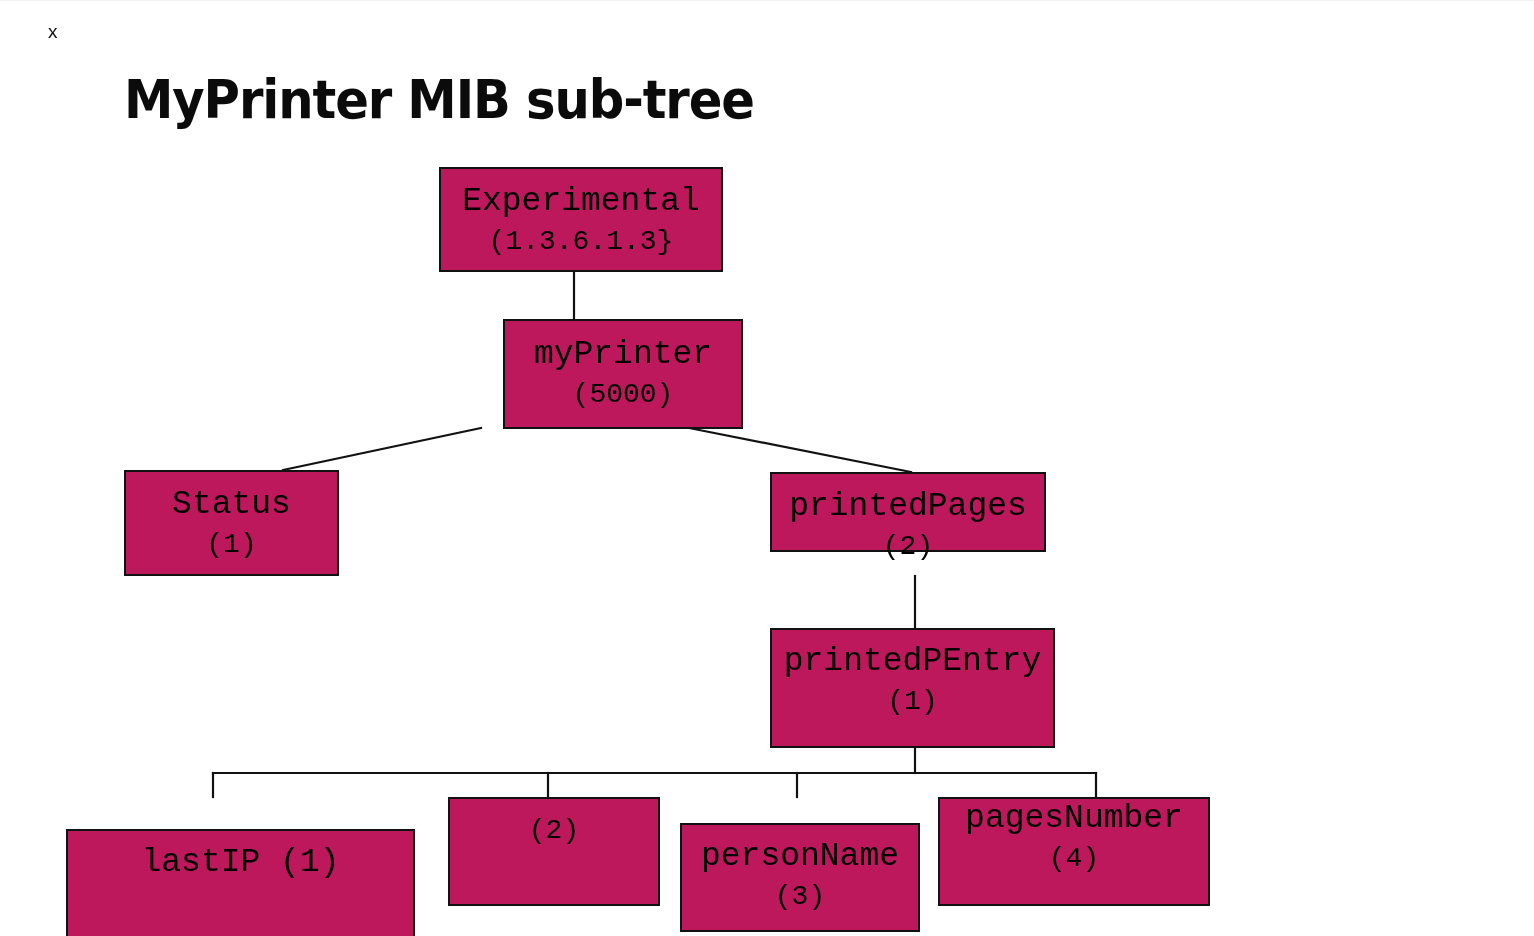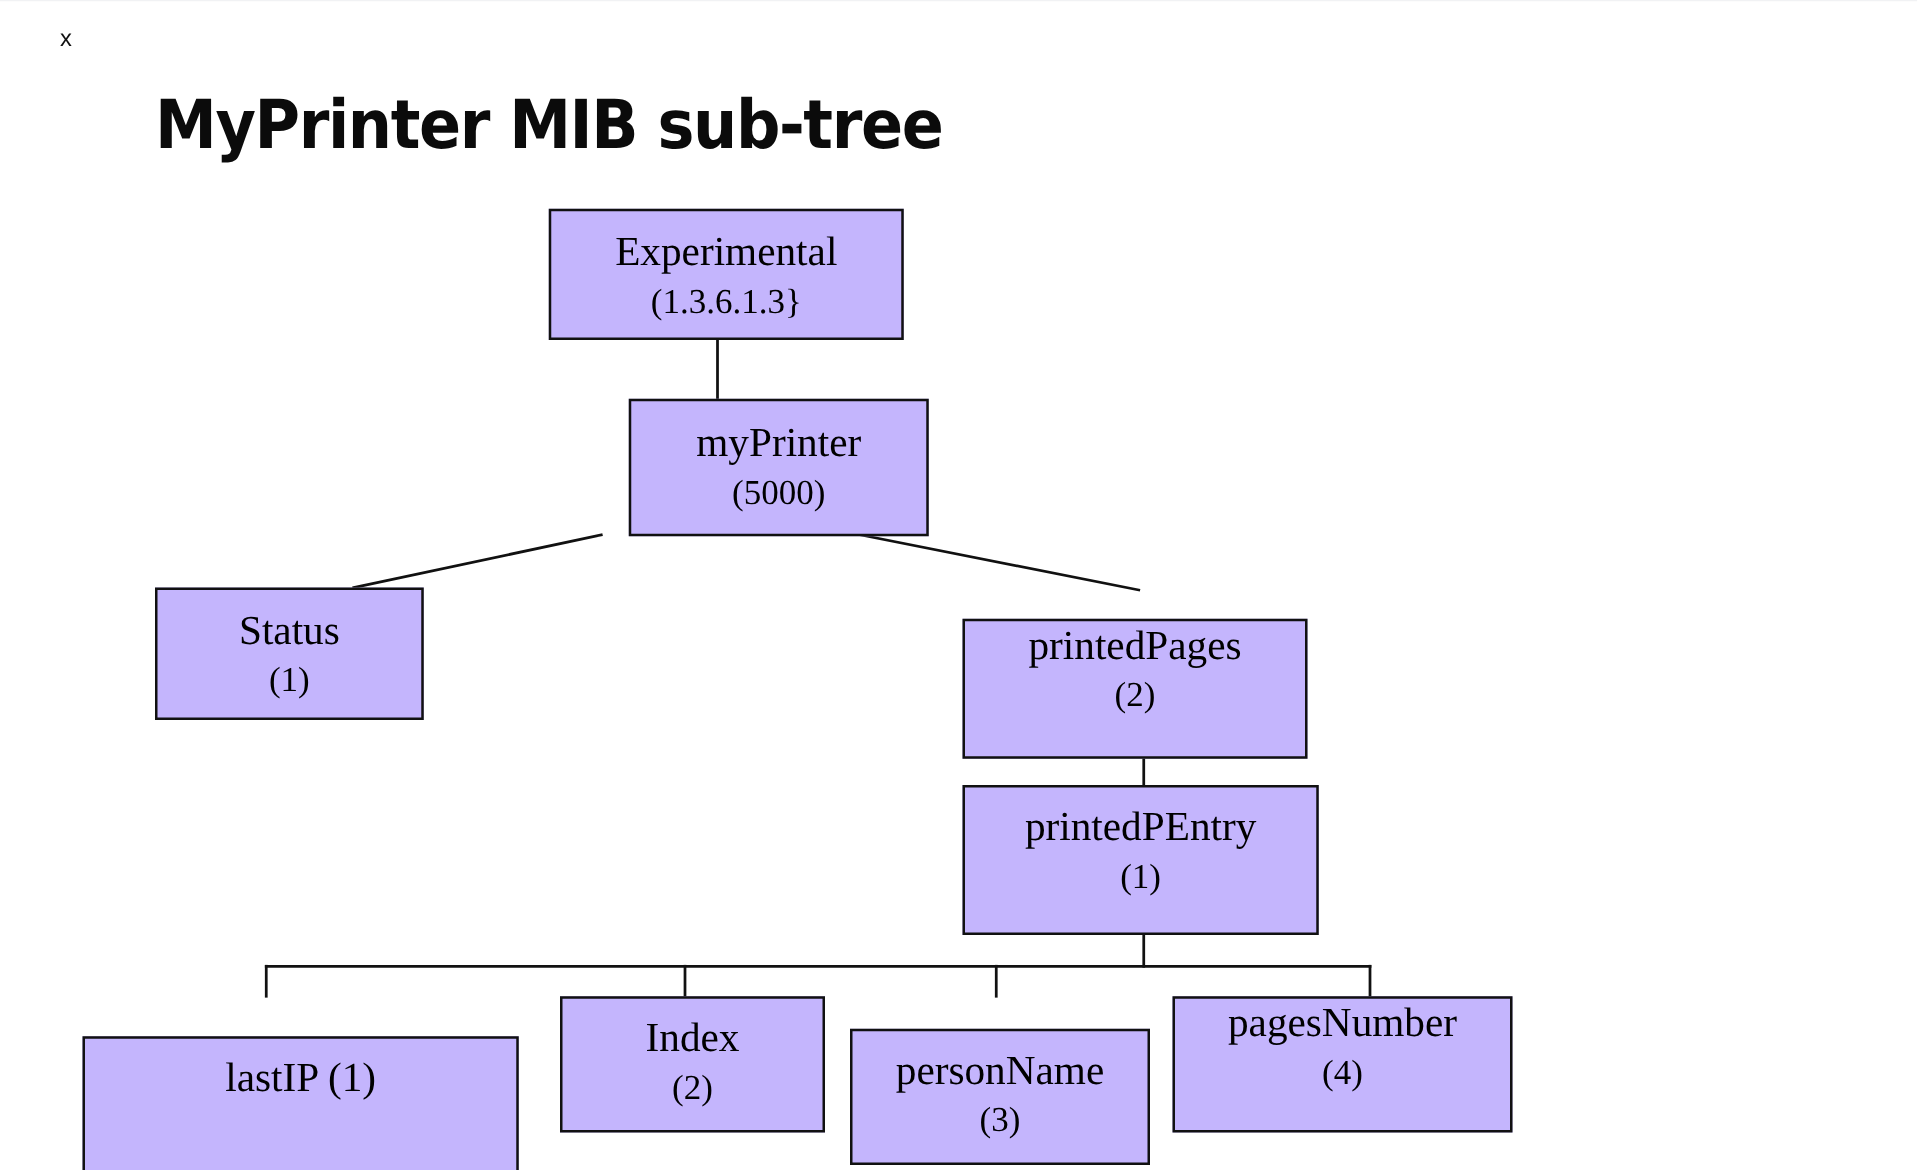--- a/index.html
+++ b/index.html
@@ -53,24 +53,24 @@
   #connectors {
     position: absolute;
     left: 0; top: 0;
     width: 1534px;
     height: 936px;
   }
   .node {
     position: absolute;
     box-sizing: border-box;
     border: 2px solid #111111;
-    background: #c4b5fd;
+    background: #be185d;
     text-align: center;
     color: #000000;
-    font-family: Liberation Serif, serif;
+    font-family: Liberation Mono, monospace;
     z-index: 2;
   }
   .node .line1,
   .node .line2 {
     display: block;
     white-space: nowrap;
   }
   .node .line1 {
     font-size: 33px;
     line-height: 40px;
@@ -126,36 +126,35 @@
   <div class="node" style="left:503px; top:319px; width:240px; height:110px; padding-top:14px;">
     <span class="line1">myPrinter</span>
     <span class="line2">(5000)</span>
   </div>
 
   <div class="node" style="left:124px; top:470px; width:215px; height:106px; padding-top:13px;">
     <span class="line1">Status</span>
     <span class="line2">(1)</span>
   </div>
 
-  <div class="node" style="left:770px; top:472px; width:276px; height:112px; margin-top:23px;">
+  <div class="node" style="left:770px; top:472px; width:276px; height:80px; padding-top:13px;">
     <span class="line1">printedPages</span>
     <span class="line2">(2)</span>
   </div>
 
   <div class="node" style="left:770px; top:628px; width:285px; height:120px; padding-top:12px;">
     <span class="line1">printedPEntry</span>
     <span class="line2">(1)</span>
   </div>
 
   <div class="node single" style="left:66px; top:797px; width:349px; height:109px; padding-top:12px;margin-top:32px;">
     <span class="line1">lastIP (1)</span>
   </div>
 
   <div class="node" style="left:448px; top:797px; width:212px; height:109px; padding-top:12px;">
-    <span class="line1">Index</span>
     <span class="line2">(2)</span>
   </div>
 
   <div class="node" style="left:680px; top:823px; width:240px; height:109px; padding-top:12px;">
     <span class="line1">personName</span>
     <span class="line2">(3)</span>
   </div>
 
   <div class="node" style="left:938px; top:797px; width:272px; height:109px; ">
     <span class="line1">pagesNumber</span>

